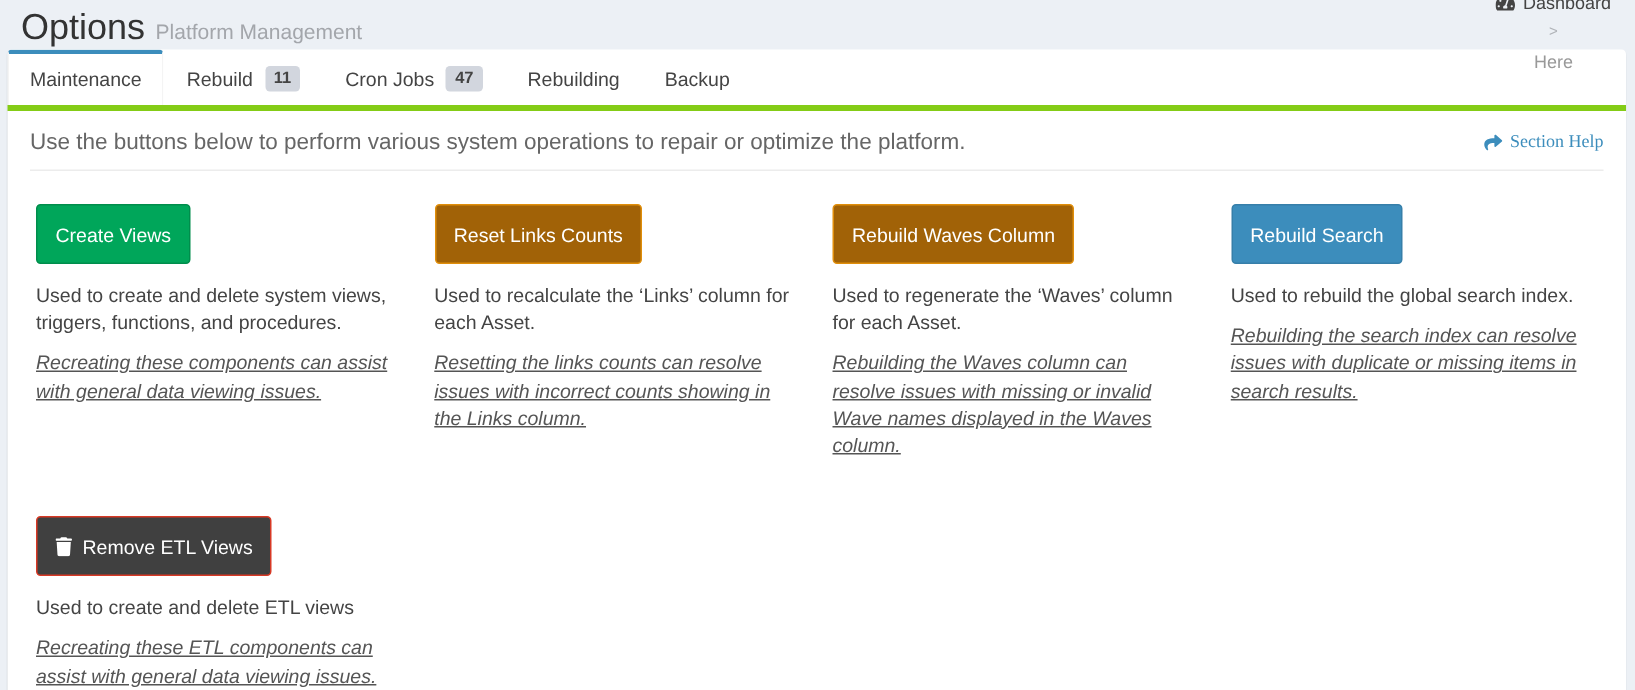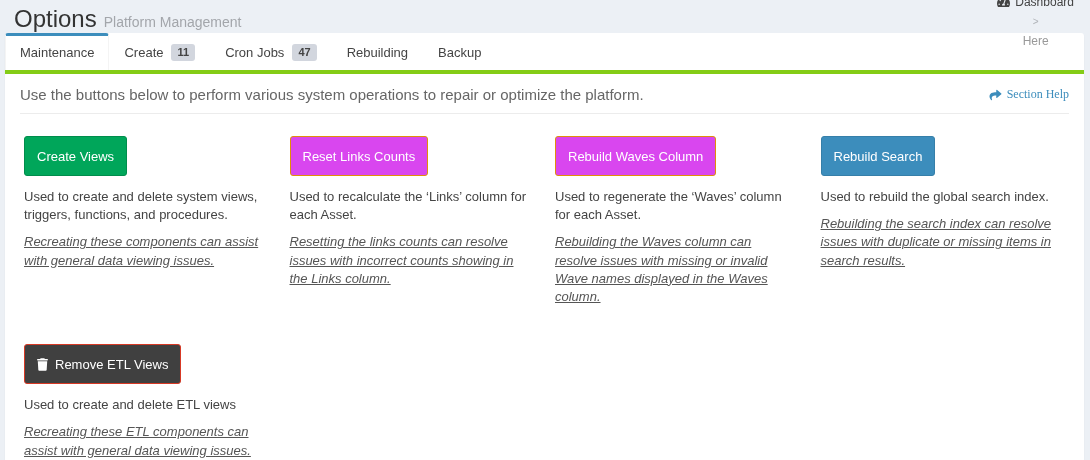--- a/index.html
+++ b/index.html
@@ -112,21 +112,21 @@
     font-size: 13px;
     font-family: "Liberation Sans", sans-serif;
     padding: 6px 12px;
     height: 40px;
     margin-bottom: 12px;
     cursor: pointer;
     white-space: nowrap;
   }
   .btn svg { fill: #fff; }
   .btn-green  { background: #00a65a; border-color: #008d4c; }
-  .btn-orange { background: #d946ef; border-color: #e08e0b; }
+  .btn-orange { background: #a16207; border-color: #e08e0b; }
   .btn-blue   { background: #3c8dbc; border-color: #367fa9; }
   .btn-red    { background: #404040; border-color: #d73925; }
   .action p.desc { color: #444; line-height: 1.4; margin: 0 0 9px; }
   .action p.note { color: #555; line-height: 1.4; font-style: italic; margin: 0 0 10px; text-decoration: underline; }
 </style>
 </head>
 <body>
 
 <header class="content-header">
   <div>
@@ -143,21 +143,21 @@
     <span class="current">Here</span>
   </nav>
 </header>
 
 <section class="card">
   <ul class="tabs">
     <li class="tab active">
       <span>Maintenance</span>
     </li>
     <li class="tab">
-      <span>Create</span>
+      <span>Rebuild</span>
       <span class="badge">11</span>
     </li>
     <li class="tab">
       <span>Cron Jobs</span>
       <span class="badge">47</span>
     </li>
     <li class="tab">
       <span>Rebuilding</span>
     </li>
     <li class="tab">

